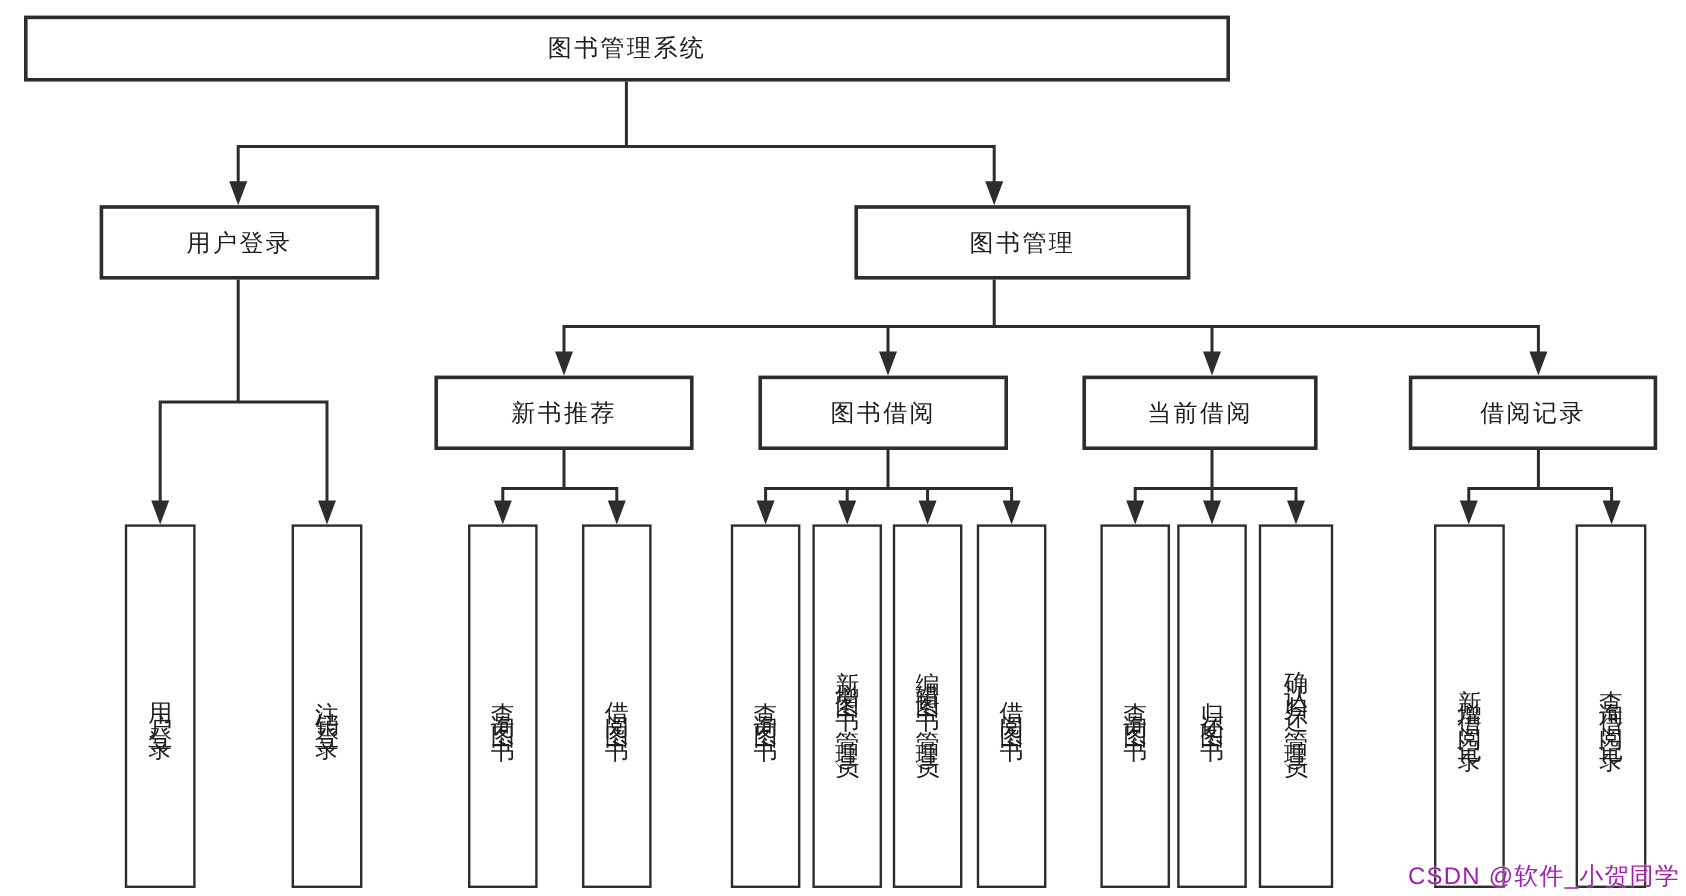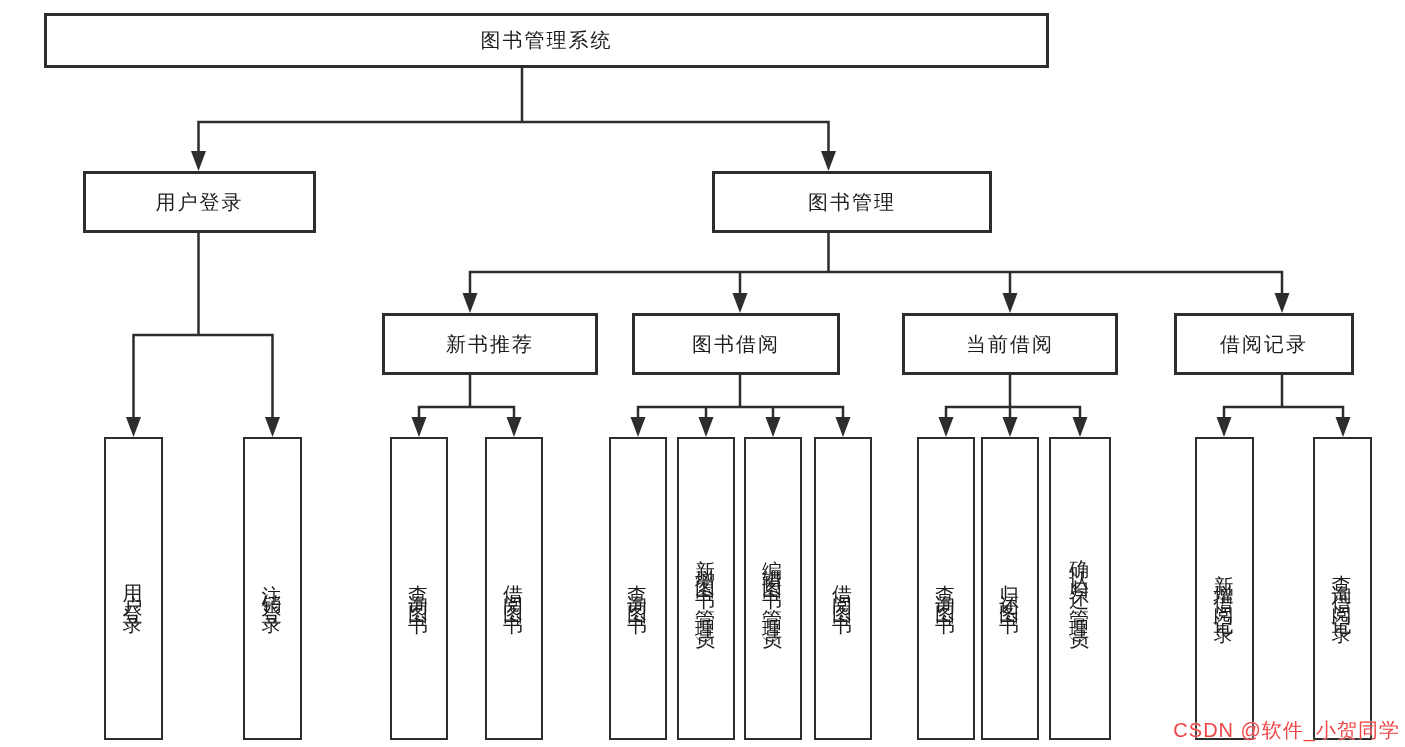--- a/index.html
+++ b/index.html
@@ -27,21 +27,21 @@
     box-sizing:border-box;
     display:flex;align-items:center;justify-content:center;
     writing-mode:vertical-rl;
     text-orientation:mixed;
     font-size:20px;letter-spacing:10px;color:#1c1c1c;
   }
   .watermark{
     position:absolute;
     right:5px;top:717px;
     font-size:20px;letter-spacing:1px;
-    color:#ef4444;
+    color:#a21caf;
     text-shadow:0 0 2px #ffffff;
     z-index:10;
     white-space:nowrap;
   }
 </style>
 </head>
 <body>
 
 <div id="canvas">
 
@@ -78,29 +78,29 @@
          M698.5,417 H713.5 L706,437 Z
          M765.5,417 H780.5 L773,437 Z
          M835.5,417 H850.5 L843,437 Z
          M938.5,417 H953.5 L946,437 Z
          M1002.5,417 H1017.5 L1010,437 Z
          M1072.5,417 H1087.5 L1080,437 Z
          M1216.5,417 H1231.5 L1224,437 Z
          M1335.5,417 H1350.5 L1343,437 Z" fill="#2d2d2d" stroke="none"></path>
   </svg>
 
-  <div class="hbox" style="left:20px;top:13px;width:1005px;height:55px;margin-left:24px;">图书管理系统</div>
+  <div class="hbox" style="left:20px;top:13px;width:1005px;height:55px;">图书管理系统</div>
 
   <div class="hbox" style="left:83px;top:171px;width:233px;height:62px;">用户登录</div>
   <div class="hbox" style="left:712px;top:171px;width:280px;height:62px;">图书管理</div>
 
-  <div class="hbox" style="left:362px;top:313px;width:216px;height:62px;margin-left:20px;">新书推荐</div>
+  <div class="hbox" style="left:362px;top:313px;width:216px;height:62px;">新书推荐</div>
   <div class="hbox" style="left:632px;top:313px;width:208px;height:62px;">图书借阅</div>
-  <div class="hbox" style="left:902px;top:313px;width:216px;height:62px;">当前借阅</div>
-  <div class="hbox" style="left:1174px;top:313px;width:180px;height:62px;">借阅记录</div>
+  <div class="hbox" style="left:902px;top:313px;width:196px;height:62px;">当前借阅</div>
+  <div class="hbox" style="left:1174px;top:313px;width:207px;height:62px;">借阅记录</div>
 
   <div class="vbox" style="left:104px;top:437px;width:59px;height:303px;">用户登录</div>
   <div class="vbox" style="left:243px;top:437px;width:59px;height:303px;">注销登录</div>
 
   <div class="vbox" style="left:390px;top:437px;width:58px;height:303px;">查询图书</div>
   <div class="vbox" style="left:485px;top:437px;width:58px;height:303px;">借阅图书</div>
 
   <div class="vbox" style="left:609px;top:437px;width:58px;height:303px;">查询图书</div>
   <div class="vbox" style="left:677px;top:437px;width:58px;height:303px;">新增图书（管理员）</div>
   <div class="vbox" style="left:744px;top:437px;width:58px;height:303px;">编辑图书（管理员）</div>

